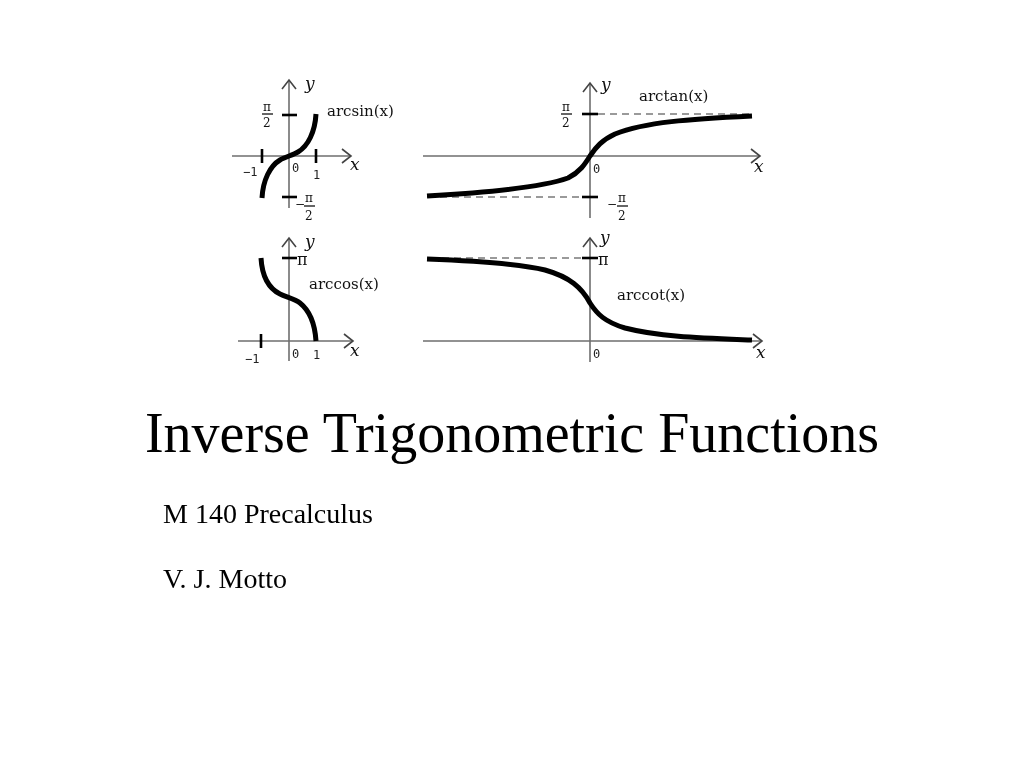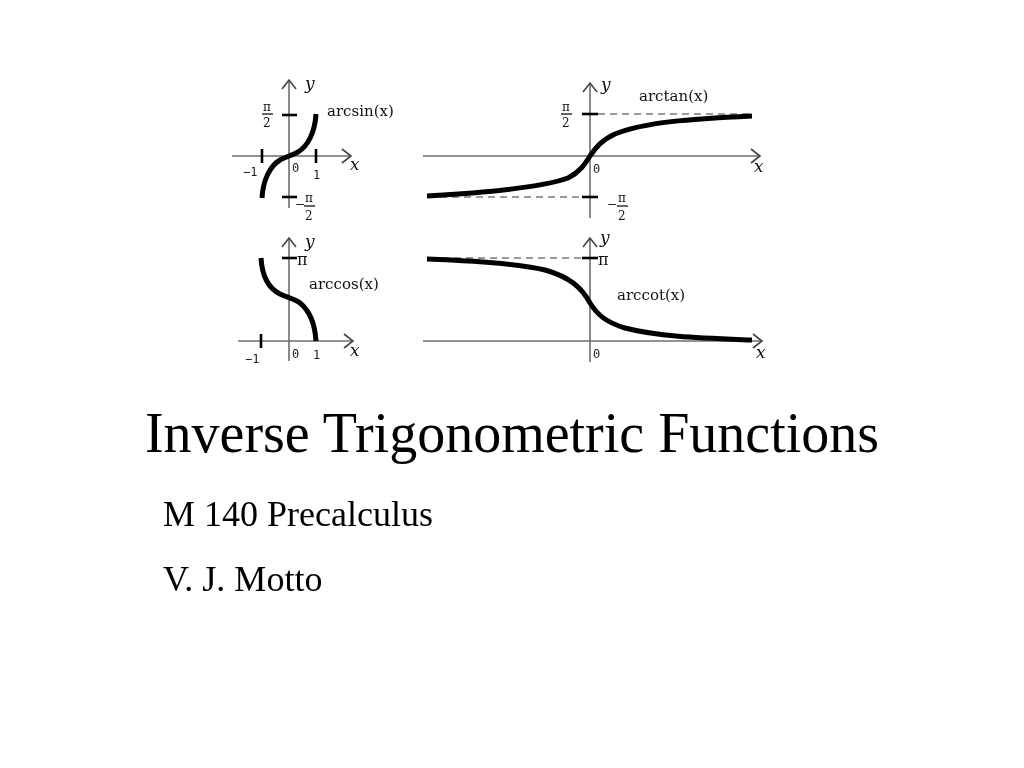--- a/index.html
+++ b/index.html
@@ -42,21 +42,21 @@
       font-family: "Liberation Serif", serif;
       font-size: 56px;
       line-height: 70px;
       margin: 0;
       font-weight: normal;
     }
     .subtitle-line {
       position: absolute;
       left: 163px;
       font-family: "Liberation Serif", serif;
-      font-size: 36px;
+      font-size: 28px;
       line-height: 44px;
       margin: 0;
     }
     #course-line { top: 492px; }
     #author-line { top: 557px; font-family: Liberation Serif, serif; }
   </style>
 </head>
 <body>
 
 <svg id="figure" viewBox="0 0 1024 400" xmlns="http://www.w3.org/2000/svg">

